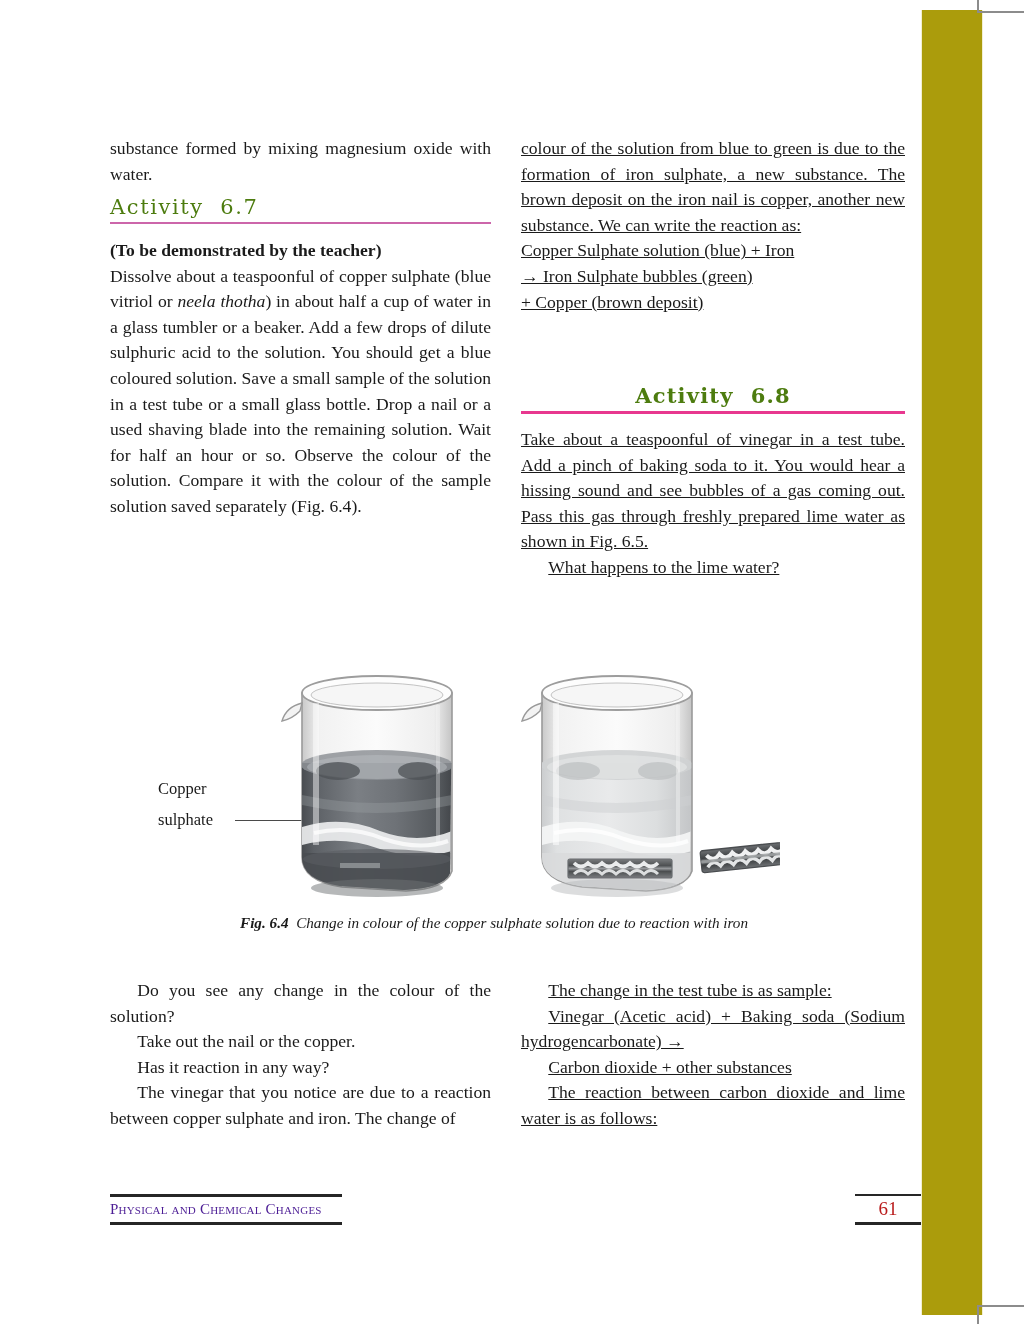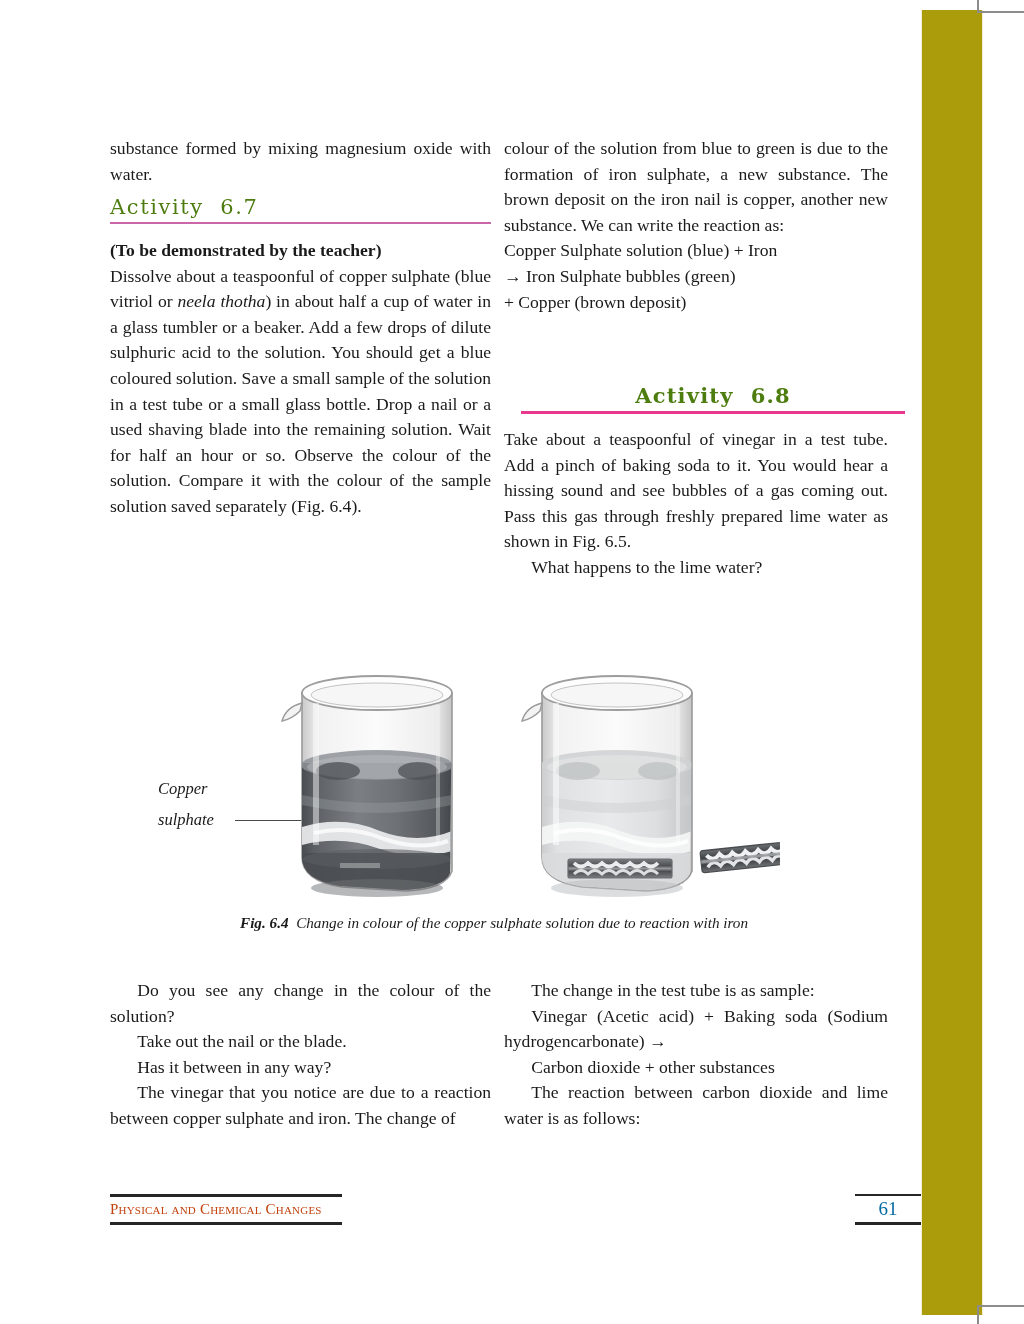--- a/index.html
+++ b/index.html
@@ -37,21 +37,21 @@
 
   
   .col {
     position: absolute;
     font-size: 17.6px;
     line-height: 25.6px;
     text-align: justify;
     text-justify: inter-word;
   }
   .col-left  { left: 110px; width: 381px; }
-  .col-right { left: 504px; width: 384px; }
+  .col-right { left: 521px; width: 384px; text-decoration: underline; }
 
   .block-top-left  { top: 136px; }
   .block-top-right { top: 136px; }
   .block-bot-left  { top: 978px; }
   .block-bot-right { top: 978px; }
 
   p { margin: 0; }
   p.indent { text-indent: 1.55em; }
   p.flush  { text-indent: 0; }
   p.nojust { text-align: left; }
@@ -95,21 +95,20 @@
     left: 170px; top: 0px;
     width: 500px; height: 265px;
   }
   .callout {
     position: absolute;
     left: 48px; top: 128px;
     font-size: 16.5px;
     line-height: 31px;
     color: #1a1a1a;
     white-space: nowrap;
-    font-style: italic;
   }
   .leader {
     position: absolute;
     left: 125px; top: 175px;
     width: 96px; height: 1.4px;
     background: #4a4a4a;
   }
   .fig-caption {
     position: absolute;
     left: 130px; top: 268px;
@@ -127,33 +126,33 @@
   #foot-left-rule-top    { left: 110px; top: 1194px; width: 232px; height: 2.6px; }
   #foot-left-rule-bottom { left: 110px; top: 1222px; width: 232px; height: 3.2px; }
   #foot-right-rule-top    { left: 855px; top: 1194px; width: 66px; height: 2.4px; }
   #foot-right-rule-bottom { left: 855px; top: 1222px; width: 66px; height: 3.2px; }
 
   #running-head {
     position: absolute;
     left: 110px; top: 1196px;
     width: 240px; height: 26px;
     display: flex; align-items: center;
-    color: #c2410c;
+    color: #4c1d95;
     font-size: 15px;
     font-variant: small-caps;
     letter-spacing: 0.2px;
     white-space: nowrap;
   }
   #page-number {
     position: absolute;
     left: 855px; top: 1195px;
     width: 66px; height: 27px;
     display: flex; align-items: center; justify-content: center;
     font-size: 19px;
-    color: #0369a1;
+    color: #b91c1c;
   }
 </style>
 </head>
 <body>
 
 <div id="page">
 
   <div class="edge-band"></div>
   <div class="cropmark tl"></div>
   <div class="cropmark tl2"></div>
@@ -307,22 +306,22 @@
       </g>
     </svg>
 
     <div class="fig-caption">
       <span class="fignum">Fig. 6.4</span><span class="captxt">&nbsp;&nbsp;<span>Change in colour of the copper sulphate solution due to reaction with iron</span></span>
     </div>
   </div>
 
   <div class="col col-left block-bot-left">
     <p class="indent">Do you see any change in the colour of the solution?</p>
-    <p class="indent nojust">Take out the nail or the blade.</p>
-    <p class="indent nojust">Has it between in any way?</p>
+    <p class="indent nojust">Take out the nail or the copper.</p>
+    <p class="indent nojust">Has it reaction in any way?</p>
     <p class="indent">The vinegar that you notice are due to a reaction between copper sulphate and iron. The change of</p>
   </div>
 
   <div class="col col-right block-bot-right">
     <p class="indent">The change in the test tube is as sample:</p>
     <p class="indent">Vinegar (Acetic acid) + Baking soda (Sodium hydrogencarbonate) →</p>
     <p class="indent nojust">Carbon dioxide + other substances</p>
     <p class="indent">The reaction between carbon dioxide and lime water is as follows:</p>
   </div>
 

